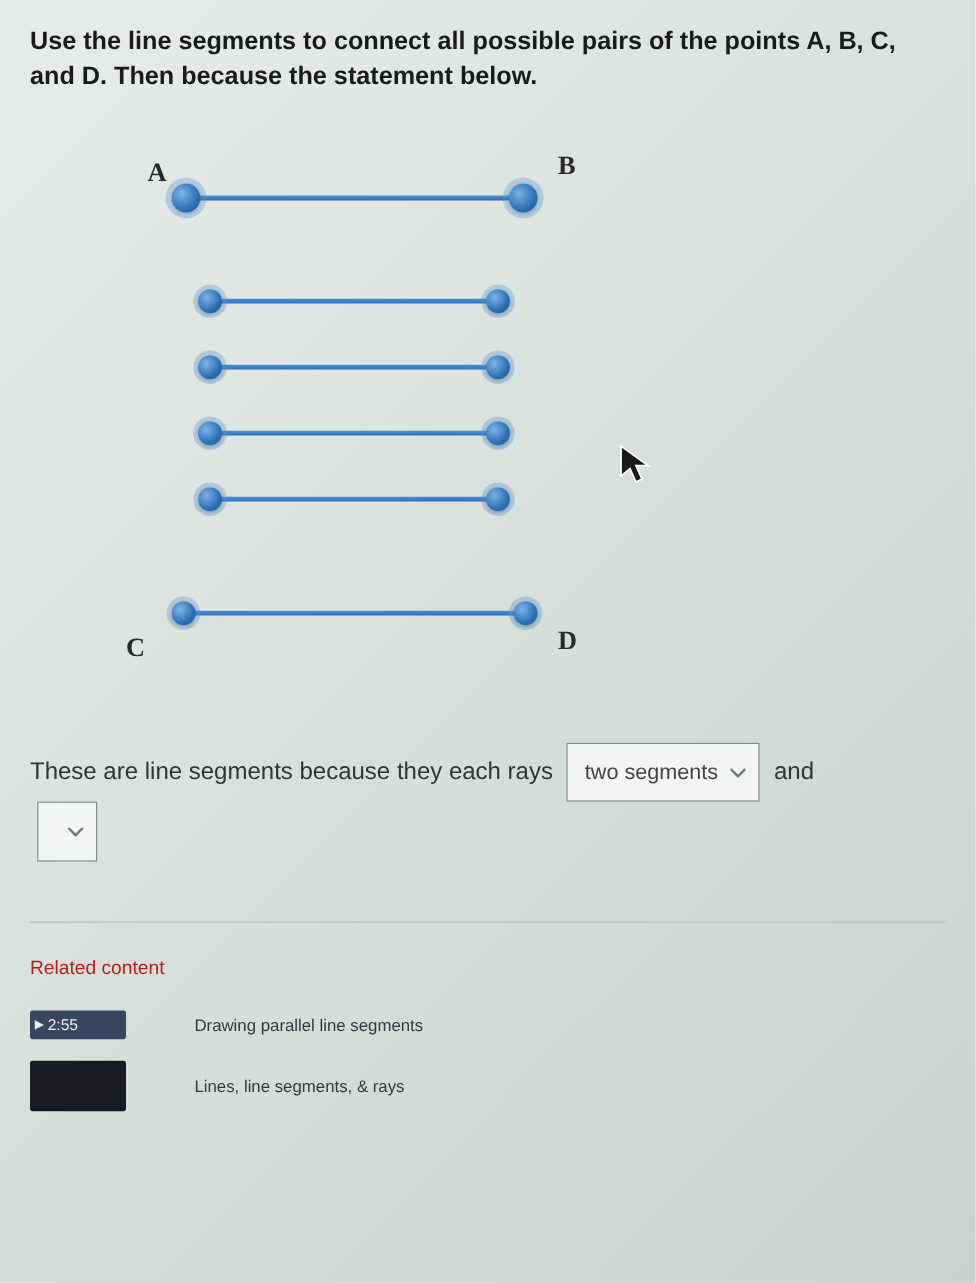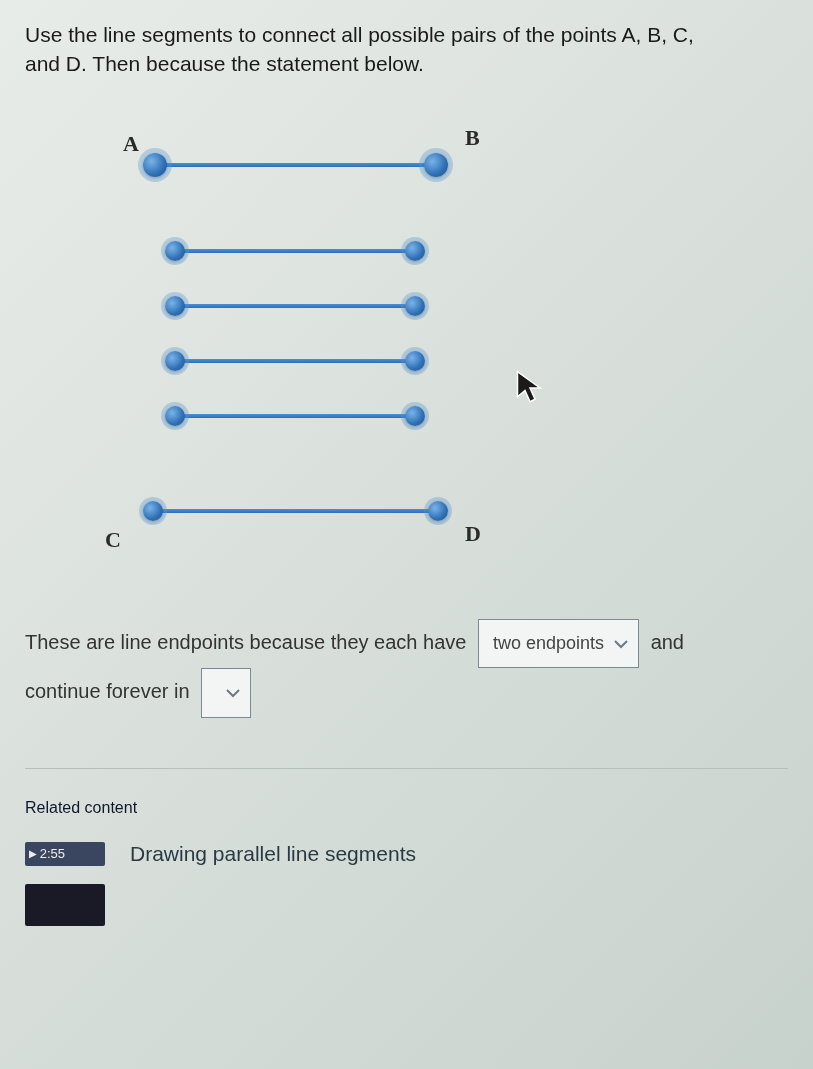--- a/index.html
+++ b/index.html
@@ -8,21 +8,21 @@
       background: linear-gradient(135deg, #e8ece8 0%, #d8dfda 50%, #c8d2cc 100%);
       width: 813px;
       height: 1069px;
       padding: 20px 25px;
       color: #222;
       position: relative;
       overflow: hidden;
     }
     .instructions {
       font-family: Arial, Helvetica, sans-serif;
-      font-weight: normal;
+      font-weight: bold;
       font-size: 21px;
       line-height: 1.4;
       color: #1a1a1a;
       margin-bottom: 60px;
     }
     .diagram-area {
       position: relative;
       width: 520px;
       height: 420px;
       margin: 60px auto 60px 90px;
@@ -91,21 +91,21 @@
       color: #6a7a84;
     }
     .divider {
       border: none;
       border-top: 1px solid #b5bfbf;
       margin: 50px 0 30px 0;
     }
     .related-heading {
       font-family: Arial, Helvetica, sans-serif;
       font-size: 16px;
-      color: #0f172a;
+      color: #b91c1c;
       margin-bottom: 25px;
     }
     .related-item {
       display: flex;
       align-items: center;
       margin-bottom: 18px;
     }
     .thumb {
       width: 80px;
       height: 42px;
@@ -126,22 +126,23 @@
       align-items: center;
       height: 24px;
       color: #eee;
     }
     .thumb .play {
       margin-right: 3px;
       font-size: 10px;
     }
     .related-title {
       font-family: Arial, Helvetica, sans-serif;
-      font-size: 21px;
+      font-size: 14px;
       color: #2a3a44;
+      margin-left: 32px;
     }
   </style>
 </head>
 <body>
 
 <div class="instructions">
   <span>Use the line segments to connect all possible pairs of the points A, B, C,</span><br>
   <span>and D. Then because the statement below.</span>
 </div>
 
@@ -180,32 +181,31 @@
   </div>
 
   <div class="cursor-icon">
     <svg width="30" height="38" viewBox="0 0 24 30">
       <path d="M 2 2 L 2 22 L 8 17 L 12 26 L 16 24 L 12 15 L 20 15 Z" fill="#1a1a1a" stroke="#fff" stroke-width="1.2"></path>
     </svg>
   </div>
 </div>
 
 <div class="statement-area">
-  <span>These are line endpoints because they each have</span>
+  <span>These are line segments because they each rays</span>
   <span class="dropdown">
-    <span>two endpoints</span>
+    <span>two segments</span>
     <span class="chev">
       <svg width="14" height="10" viewBox="0 0 14 10">
           <path d="M1 2 L7 8 L13 2" fill="none" stroke="#6a7a84" stroke-width="2"></path>
         </svg>
     </span>
   </span>
   <span>and</span>
   <br>
-  <span>continue forever in</span>
   <span class="dropdown">
     <span class="chev">
       <svg width="14" height="10" viewBox="0 0 14 10">
           <path d="M1 2 L7 8 L13 2" fill="none" stroke="#6a7a84" stroke-width="2"></path>
         </svg>
     </span>
   </span>
 </div>
 
 <hr class="divider">
@@ -215,13 +215,14 @@
 <div class="related-item">
   <div class="thumb timebar">
     <span class="play">▶</span>
     <span>2:55</span>
   </div>
   <div class="related-title">Drawing parallel line segments</div>
 </div>
 
 <div class="related-item">
   <div class="thumb"></div>
+  <div class="related-title">Lines, line segments, &amp; rays</div>
 </div>
 
 </body></html>

